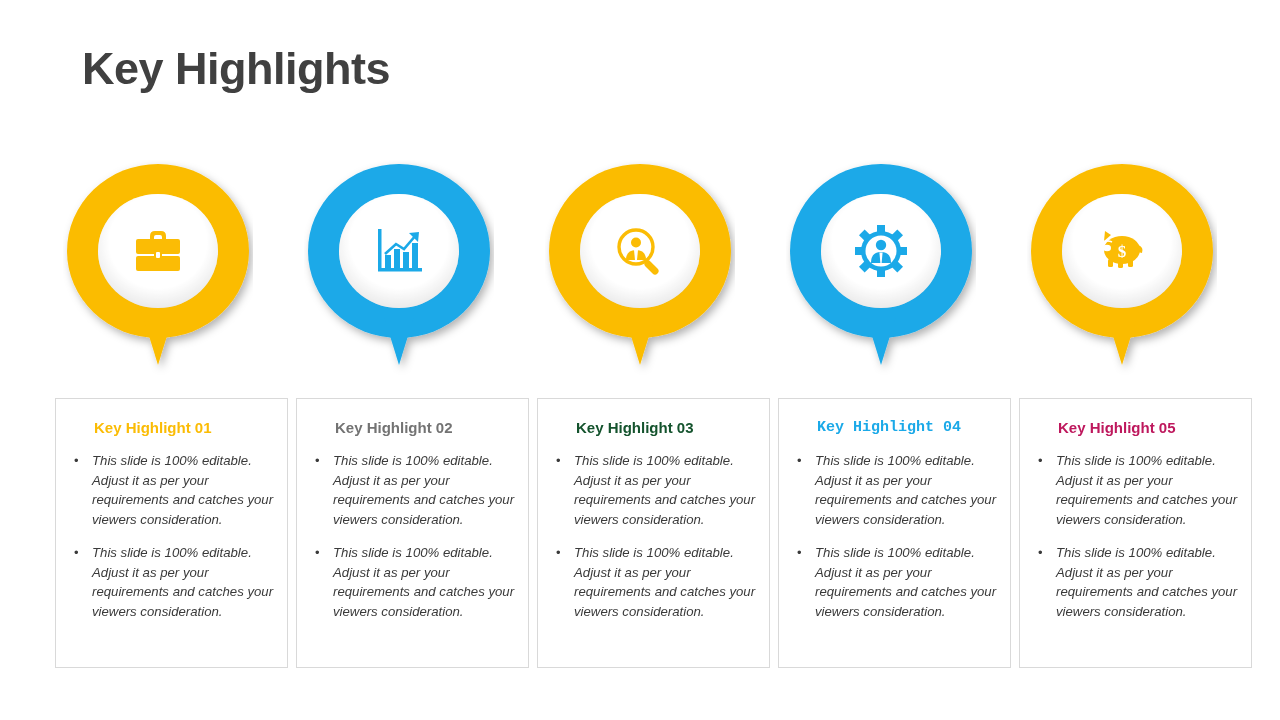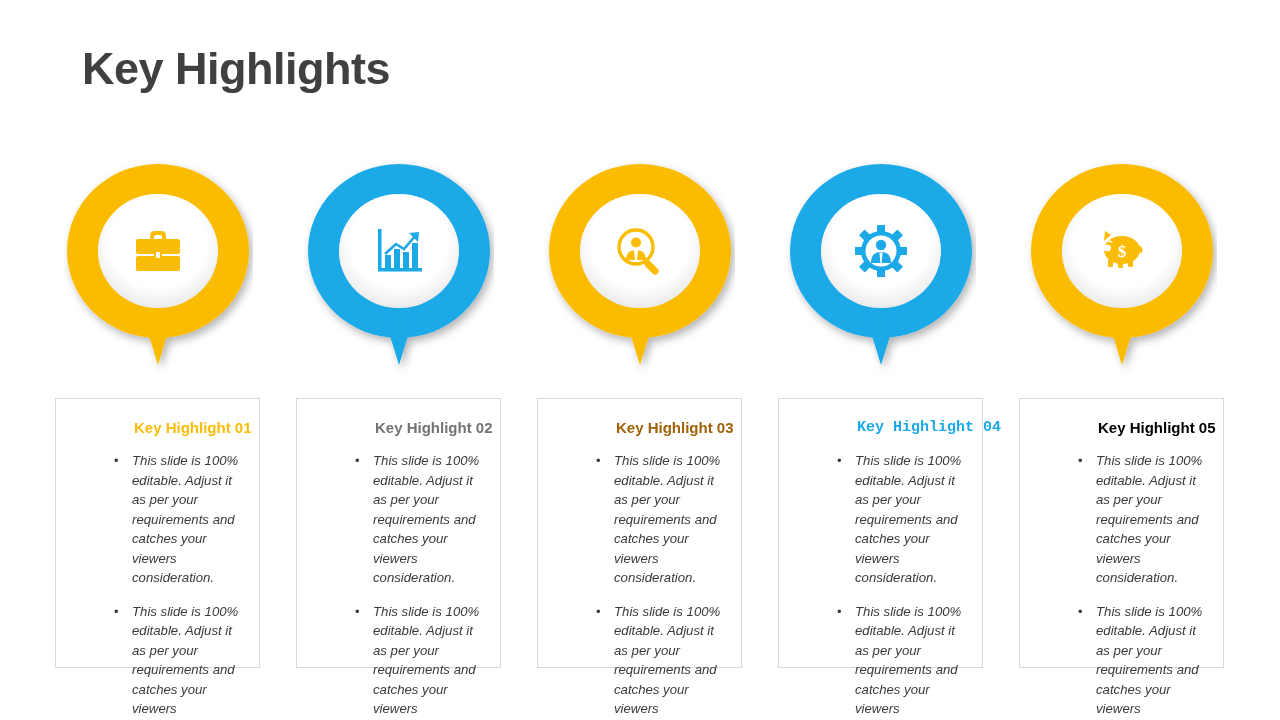--- a/index.html
+++ b/index.html
@@ -66,26 +66,25 @@
   .cards-row {
     position: absolute;
     left: 0;
     top: 398px;
     width: 1280px;
     height: 272px;
   }
   .card {
     position: absolute;
     top: 0;
-    width: 205px;
+    width: 233px;
     height: 270px;
     border: 1px solid #d9d9d9;
     box-sizing: border-box;
     background: #ffffff;
-    padding-left: 40px;
   }
   .card-title {
     margin: 20px 0 0 0;
     padding: 0 8px 0 38px;
     font-size: 15px;
     font-weight: bold;
     line-height: 1.2;
     white-space: nowrap;
   }
   .bullets {
@@ -294,36 +293,36 @@
 
   <div class="card" id="card-1" style="left: 296px;">
     <div class="card-title" style="color: #737373;">Key Highlight 02</div>
     <ul class="bullets">
       <li class="bullet"><span class="dot">•</span><span>This slide is 100% editable. Adjust it as per your requirements and catches your viewers consideration.</span></li>
       <li class="bullet"><span class="dot">•</span><span>This slide is 100% editable. Adjust it as per your requirements and catches your viewers consideration.</span></li>
     </ul>
   </div>
 
   <div class="card" id="card-2" style="left: 537px;">
-    <div class="card-title" style="color: #a16207;">Key Highlight 03</div>
+    <div class="card-title" style="color: #14532d;">Key Highlight 03</div>
     <ul class="bullets">
       <li class="bullet"><span class="dot">•</span><span>This slide is 100% editable. Adjust it as per your requirements and catches your viewers consideration.</span></li>
       <li class="bullet"><span class="dot">•</span><span>This slide is 100% editable. Adjust it as per your requirements and catches your viewers consideration.</span></li>
     </ul>
   </div>
 
   <div class="card" id="card-3" style="left: 778px;">
     <div class="card-title" style="color: rgb(27, 169, 232); font-family: Liberation Mono, monospace;">Key Highlight 04</div>
     <ul class="bullets">
       <li class="bullet"><span class="dot">•</span><span>This slide is 100% editable. Adjust it as per your requirements and catches your viewers consideration.</span></li>
       <li class="bullet"><span class="dot">•</span><span>This slide is 100% editable. Adjust it as per your requirements and catches your viewers consideration.</span></li>
     </ul>
   </div>
 
   <div class="card" id="card-4" style="left: 1019px;">
-    <div class="card-title" style="color: #000000;">Key Highlight 05</div>
+    <div class="card-title" style="color: #be185d;">Key Highlight 05</div>
     <ul class="bullets">
       <li class="bullet"><span class="dot">•</span><span>This slide is 100% editable. Adjust it as per your requirements and catches your viewers consideration.</span></li>
       <li class="bullet"><span class="dot">•</span><span>This slide is 100% editable. Adjust it as per your requirements and catches your viewers consideration.</span></li>
     </ul>
   </div>
 
 </div>
 
 </body></html>

